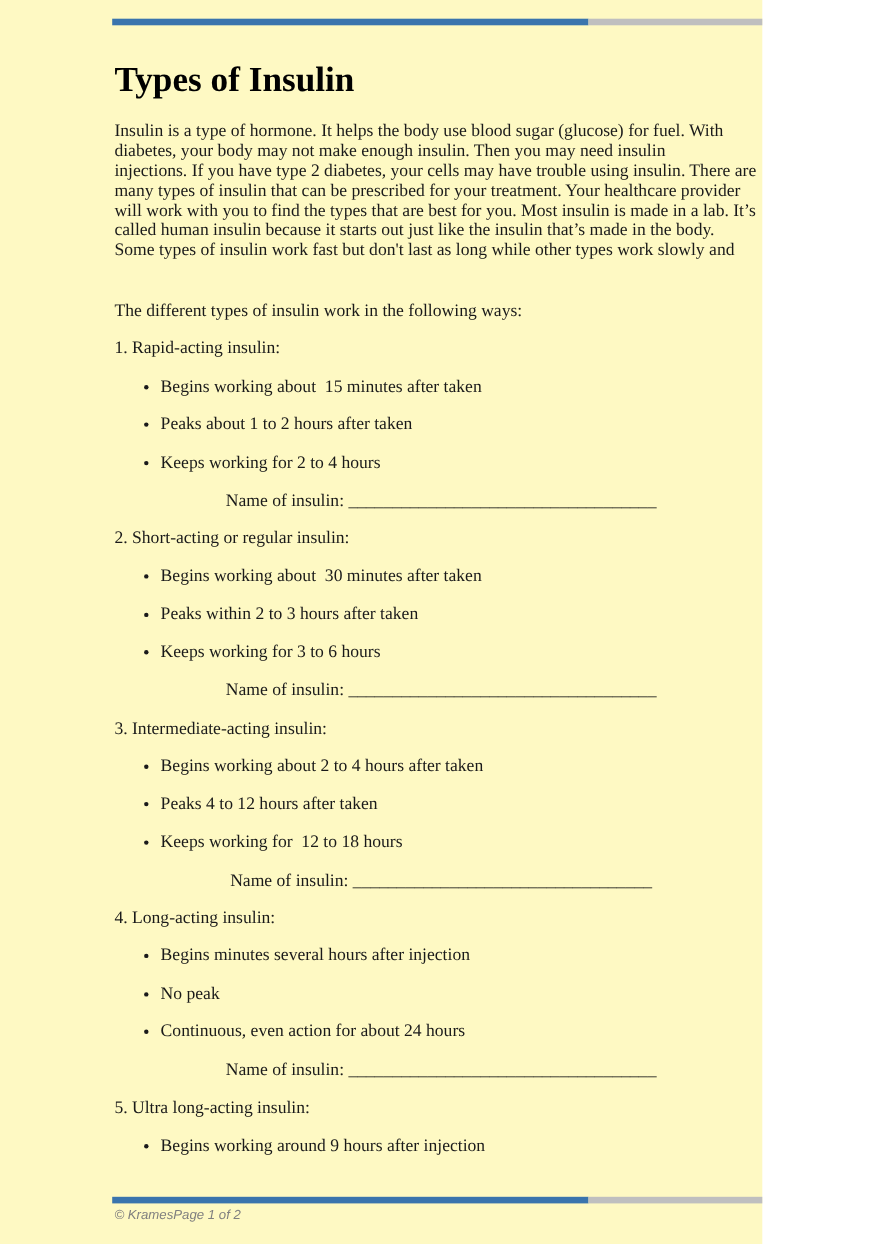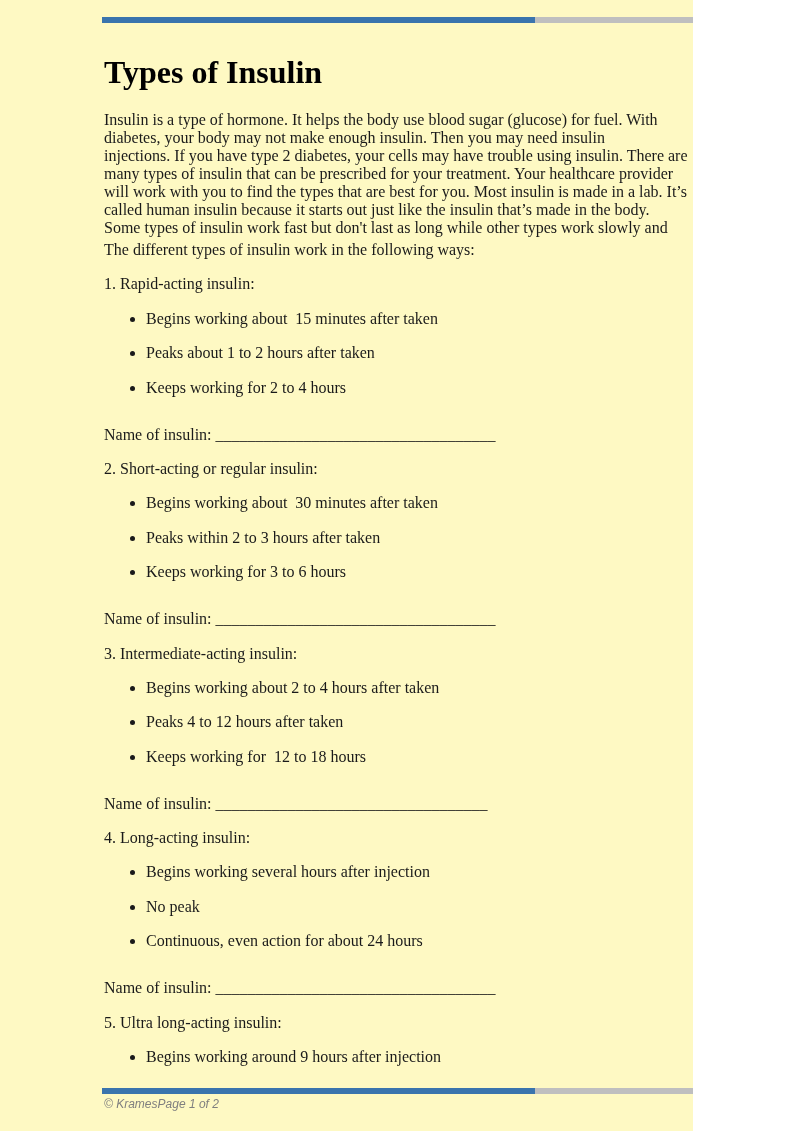--- a/index.html
+++ b/index.html
@@ -38,33 +38,33 @@
     margin: 54px 0 0 0;
     font-size: 32px;
     line-height: 36px;
     font-weight: bold;
     color: #000000;
   }
   .intro { margin: 21px 0 0 0; }
   .intro .iline { white-space: pre; }
 
   .row { margin: 16.4px 0 0 0; white-space: pre-wrap; }
-  .subtitle { margin-top: 4px; }
+  .subtitle { margin-top: 37px; }
 
   section { display: block; }
   ul.bullets {
     margin: 0;
     padding: 0 0 0 42px;
     list-style: disc outside;
   }
   ul.bullets li {
     margin: 16.4px 0 0 0;
     white-space: pre-wrap;
   }
-  .nameline { margin: 29px 0 0 0; }
+  .nameline { margin: 17px 0 0 0; text-align: center; }
   .nameline .blank { letter-spacing: 0; }
 
   
   .footer-text {
     position: absolute;
     left: 104px;
     right: 104px;
     top: 1097px;
     display: flex;
     justify-content: flex-start;
@@ -126,21 +126,21 @@
         <li>Begins working about 2 to 4 hours after taken</li>
         <li>Peaks 4 to 12 hours after taken</li>
         <li>Keeps working for  12 to 18 hours</li>
       </ul>
       <p class="nameline"><span>Name of insulin: </span><span class="blank">__________________________________</span></p>
     </section>
 
     <section>
       <p class="row">4. Long-acting insulin:</p>
       <ul class="bullets">
-        <li>Begins working several hours after injection</li>
+        <li>Begins minutes several hours after injection</li>
         <li>No peak</li>
         <li>Continuous, even action for about 24 hours</li>
       </ul>
       <p class="nameline"><span>Name of insulin: </span><span class="blank">___________________________________</span></p>
     </section>
 
     <section>
       <p class="row">5. Ultra long-acting insulin:</p>
       <ul class="bullets">
         <li>Begins working around 9 hours after injection</li>

